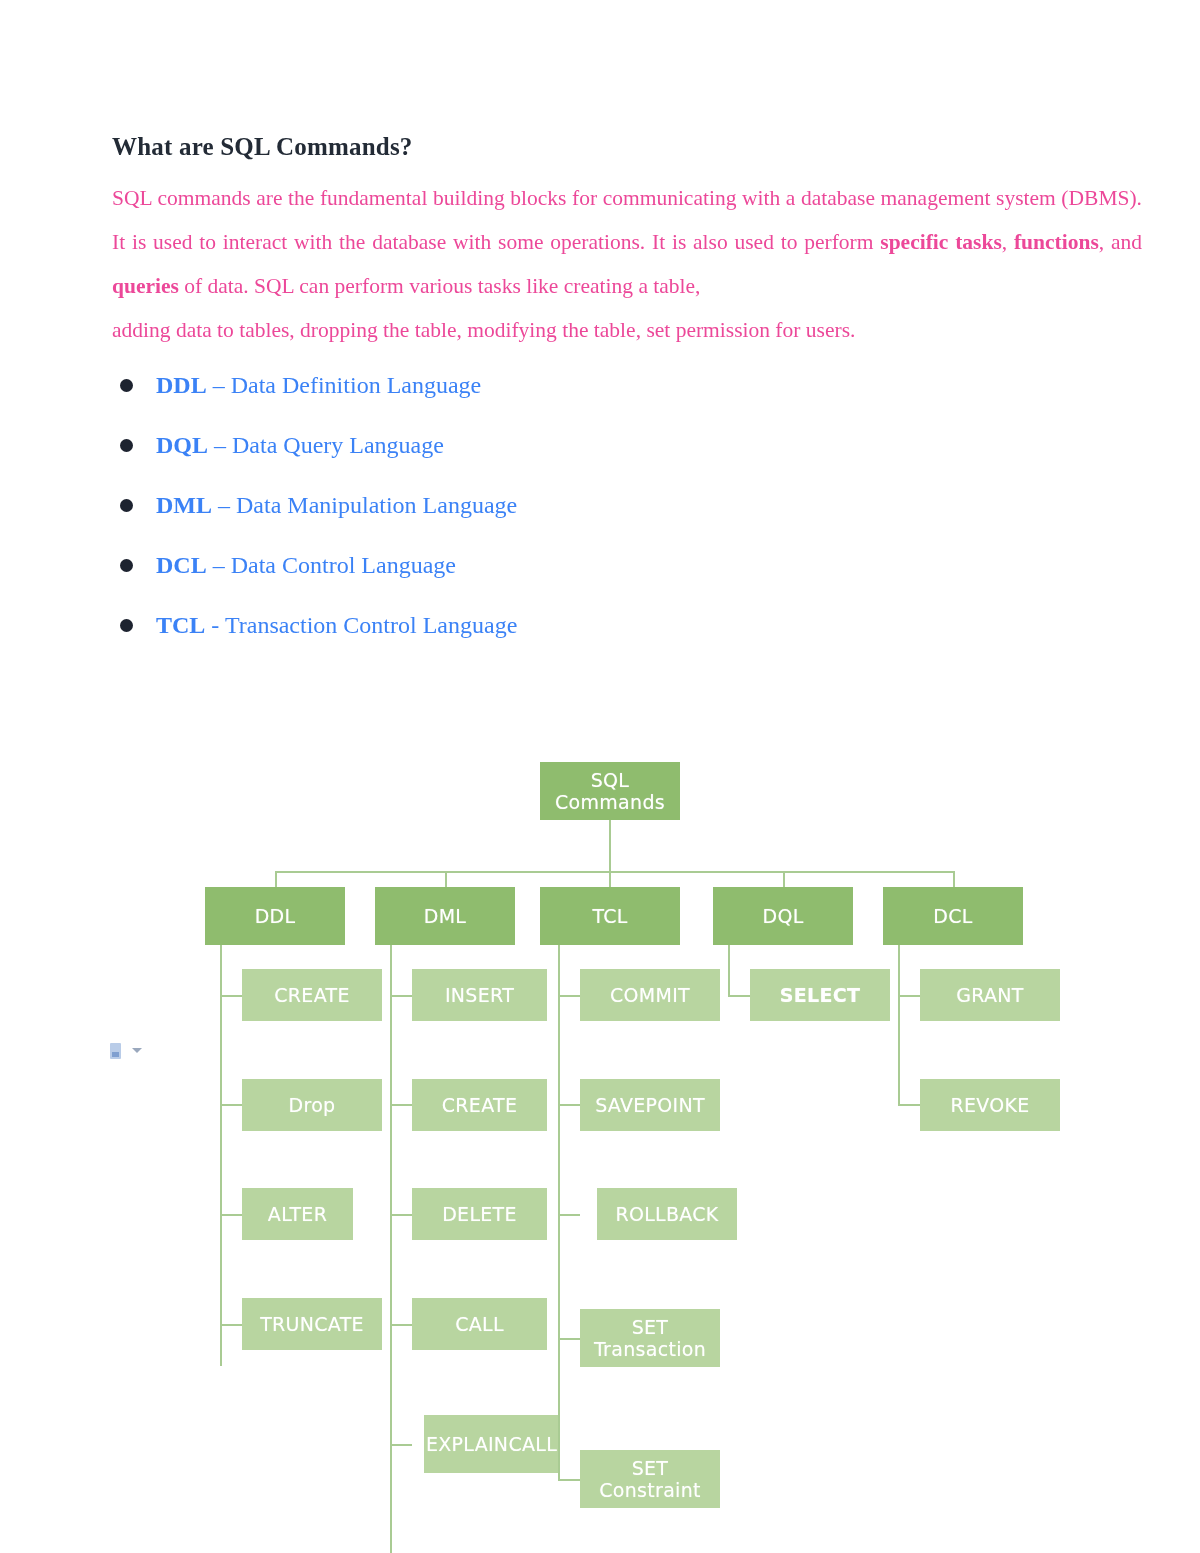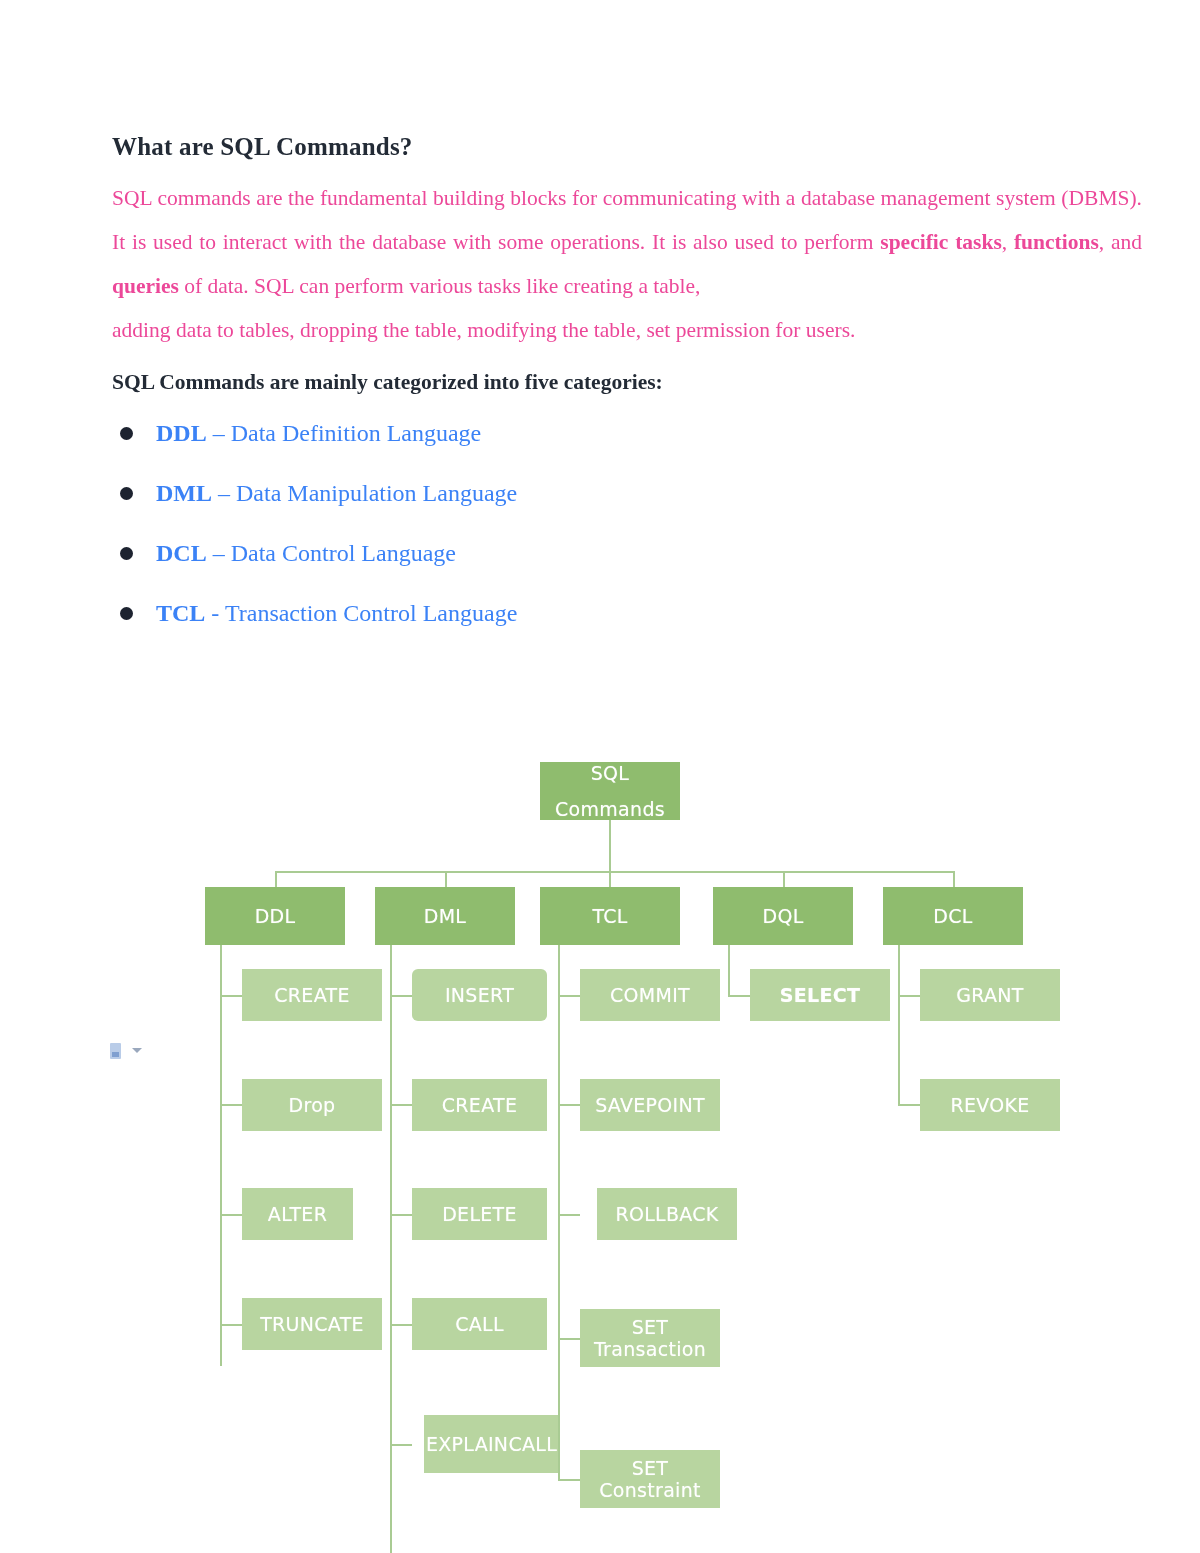--- a/index.html
+++ b/index.html
@@ -157,26 +157,29 @@
 <body>
 
 <div class="page">
 
   <div class="doc-body">
 
     <h1 class="doc-heading">What are SQL Commands?</h1>
 
     <p class="doc-paragraph"><span>SQL commands are the fundamental building blocks for communicating with a database management system (DBMS). It is used to interact with the database with some operations. It is also used to perform </span><span class="b">specific tasks</span><span>, </span><span class="b">functions</span><span>, and </span><span class="b">queries</span><span> of data. SQL can perform various tasks like creating a table,</span><span class="last-line">adding data to tables, dropping the table, modifying the table, set permission for users.</span></p>
 
-    <h2 class="doc-subheading">SQL Commands are mainly categorized into five categories:</h2>
 
     <ul class="category-list">
       <li>
         <span class="bullet"></span>
         <span class="code">DDL</span><span> – Data Definition Language</span>
+      </li>
+      <li>
+        <span class="bullet"></span>
+        <span class="code">DQL</span><span> – Data Query Language</span>
       </li>
       <li>
         <span class="bullet"></span>
         <span class="code">DML</span><span> – Data Manipulation Language</span>
       </li>
       <li>
         <span class="bullet"></span>
         <span class="code">DCL</span><span> – Data Control Language</span>
       </li>
       <li>
@@ -186,21 +189,21 @@
     </ul>
   </div>
 
   <div class="paste-artifact">
     <span class="clip"></span>
     <span class="caret"></span>
   </div>
 
   <div class="diagram">
 
-    <div class="node root" style="left:360px; top:12px; width:140px; height:58px; flex-direction:column;justify-content:space-between;">
+    <div class="node root" style="left:360px; top:12px; width:140px; height:58px; flex-direction:column;">
       <span>SQL</span>
       <span>Commands</span>
     </div>
 
     <div class="connector v" style="left:429px; top:70px; height:52px;"></div>
 
     <div class="connector h" style="left:95px; top:121px; width:680px;"></div>
 
     <div class="connector v" style="left:95px; top:121px; height:16px;"></div>
     <div class="connector v" style="left:265px; top:121px; height:16px;"></div>
@@ -243,21 +246,21 @@
       <span>TRUNCATE</span>
     </div>
 
     <div class="connector v" style="left:210px; top:195px; height:646px;"></div>
     <div class="connector h" style="left:210px; top:245px; width:22px;"></div>
     <div class="connector h" style="left:210px; top:354px; width:22px;"></div>
     <div class="connector h" style="left:210px; top:464px; width:22px;"></div>
     <div class="connector h" style="left:210px; top:574px; width:22px;"></div>
     <div class="connector h" style="left:210px; top:694px; width:22px;"></div>
 
-    <div class="node leaf" style="left:232px; top:219px; width:135px; height:52px;border-radius:6px;">
+    <div class="node leaf" style="left:232px; top:219px; width:135px; height:52px;">
       <span>INSERT</span>
     </div>
     <div class="node leaf" style="left:232px; top:329px; width:135px; height:52px;">
       <span>CREATE</span>
     </div>
     <div class="node leaf" style="left:232px; top:438px; width:135px; height:52px;">
       <span>DELETE</span>
     </div>
     <div class="node leaf" style="left:232px; top:548px; width:135px; height:52px;">
       <span>CALL</span>

